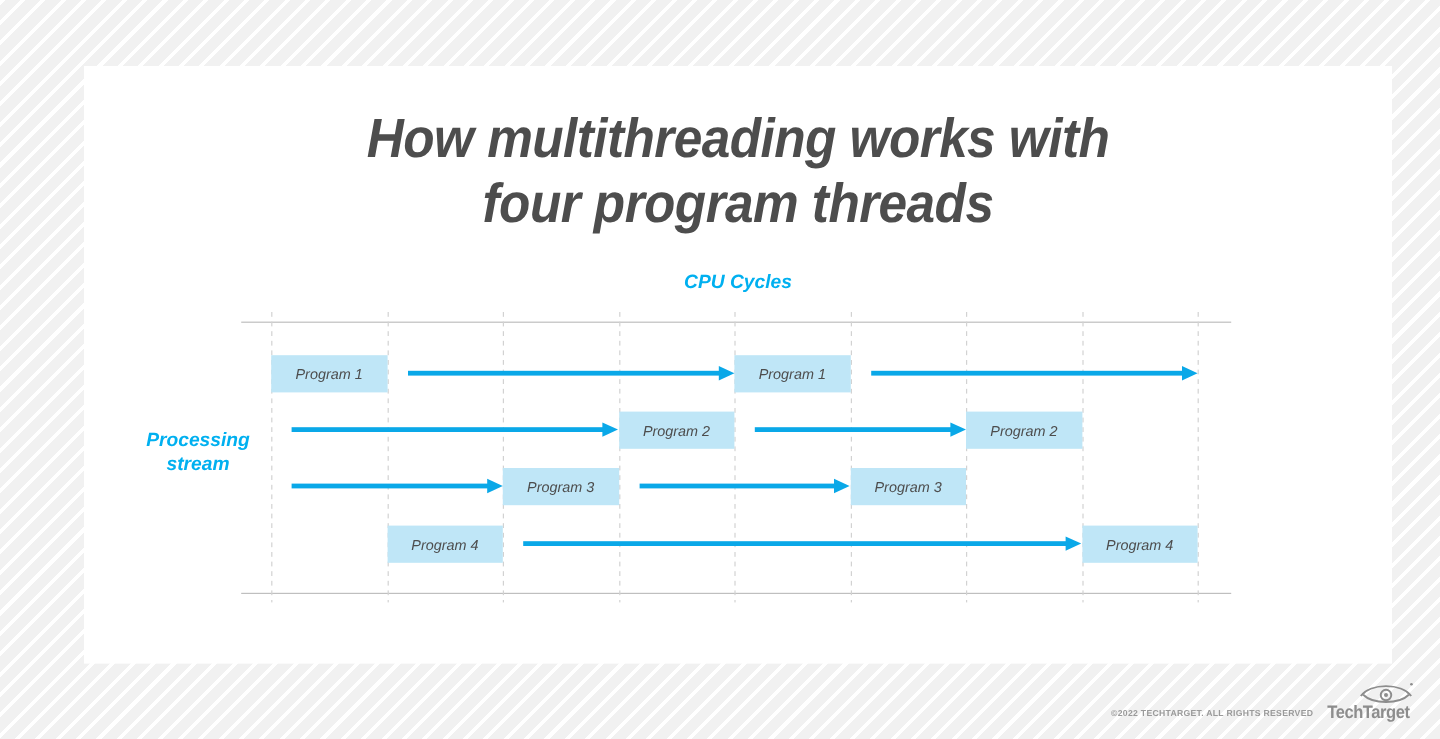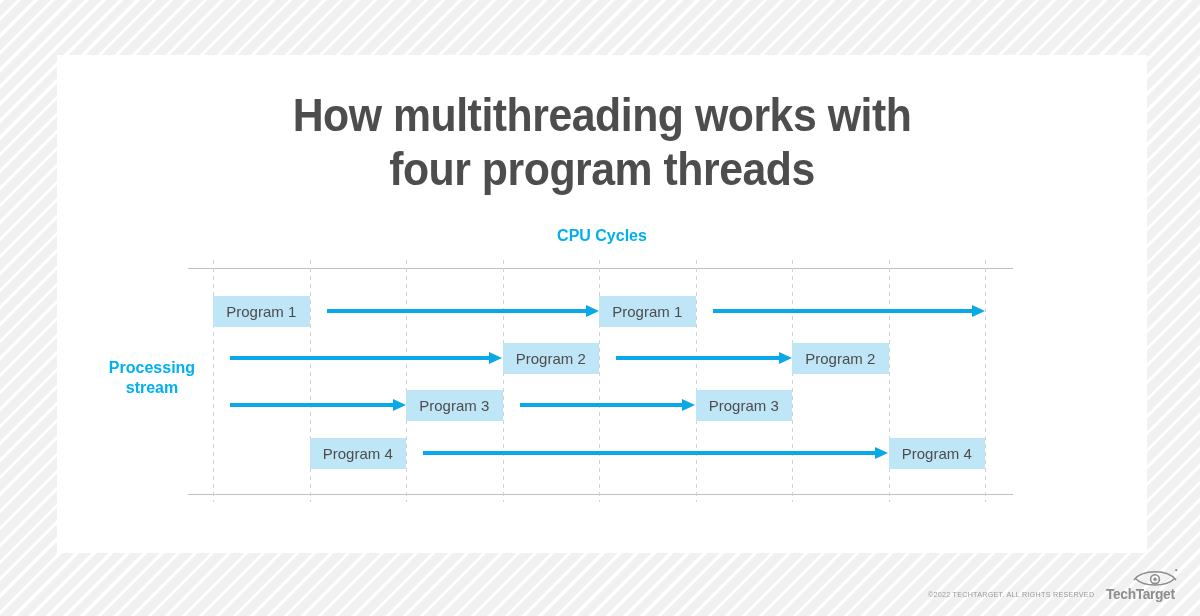--- a/index.html
+++ b/index.html
@@ -16,25 +16,26 @@
       #ffffff 3px,
       #f1f1f1 3px,
       #f1f1f1 12px
     );
     position: relative;
   }
 
   
   #card {
     position: absolute;
-    left: 57px;
+    left: 70px;
     top: 55px;
     width: 1090px;
     height: 498px;
     background: #ffffff;
+    font-style: italic;
   }
 
   
   #title {
     position: absolute;
     left: 0;
     top: 33px;
     width: 1090px;
     text-align: center;
     font-family: "Liberation Sans Narrow", "Liberation Sans", sans-serif;
@@ -112,21 +113,21 @@
     left: 0;
     width: 825px;
     height: 31px;
   }
 
   .pbox {
     position: absolute;
     height: 31px;
     background: #bfe6f7;
     color: #4d4d4d;
-    font-size: 15px;
+    font-size: 12px;
     display: flex;
     align-items: center;
     justify-content: center;
     white-space: nowrap;
   }
 
   .arrow {
     position: absolute;
     height: 12px;
     top: 9px;
@@ -152,21 +153,21 @@
   #footer {
     position: absolute;
     right: 22px;
     bottom: 14px;
     display: flex;
     align-items: flex-end;
     gap: 9px;
   }
   #copyright {
     font-size: 7.2px;
-    font-weight: normal;
+    font-weight: bold;
     letter-spacing: 0.25px;
     color: #9a9a9a;
     padding-bottom: 3px;
     white-space: nowrap;
   }
   #tt-logo {
     display: flex;
     flex-direction: column;
     align-items: flex-end;
   }

